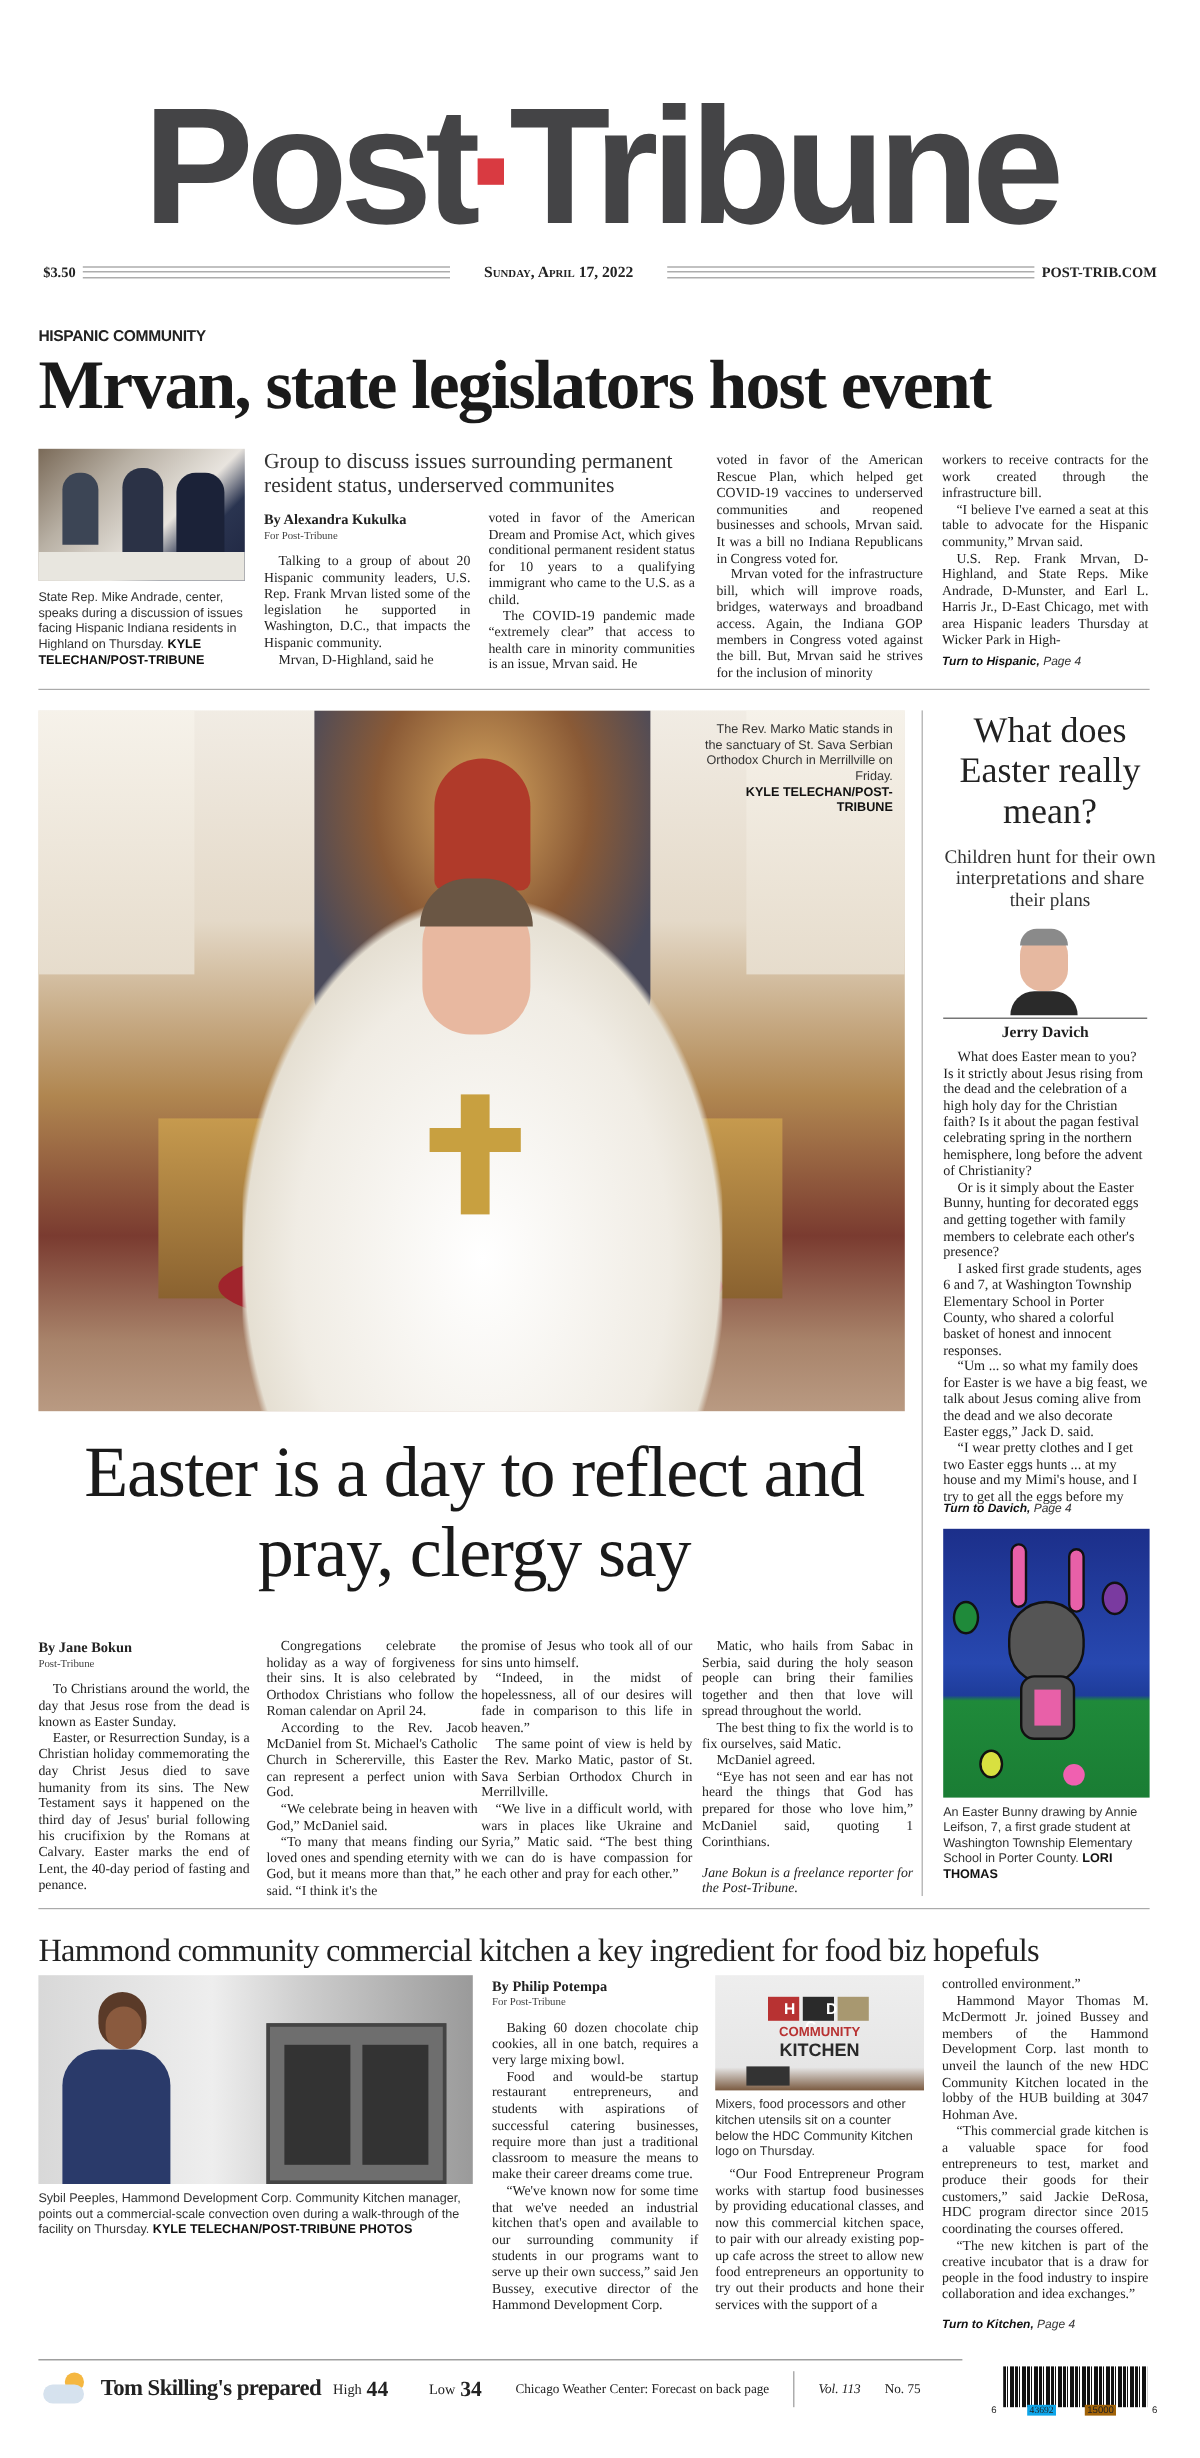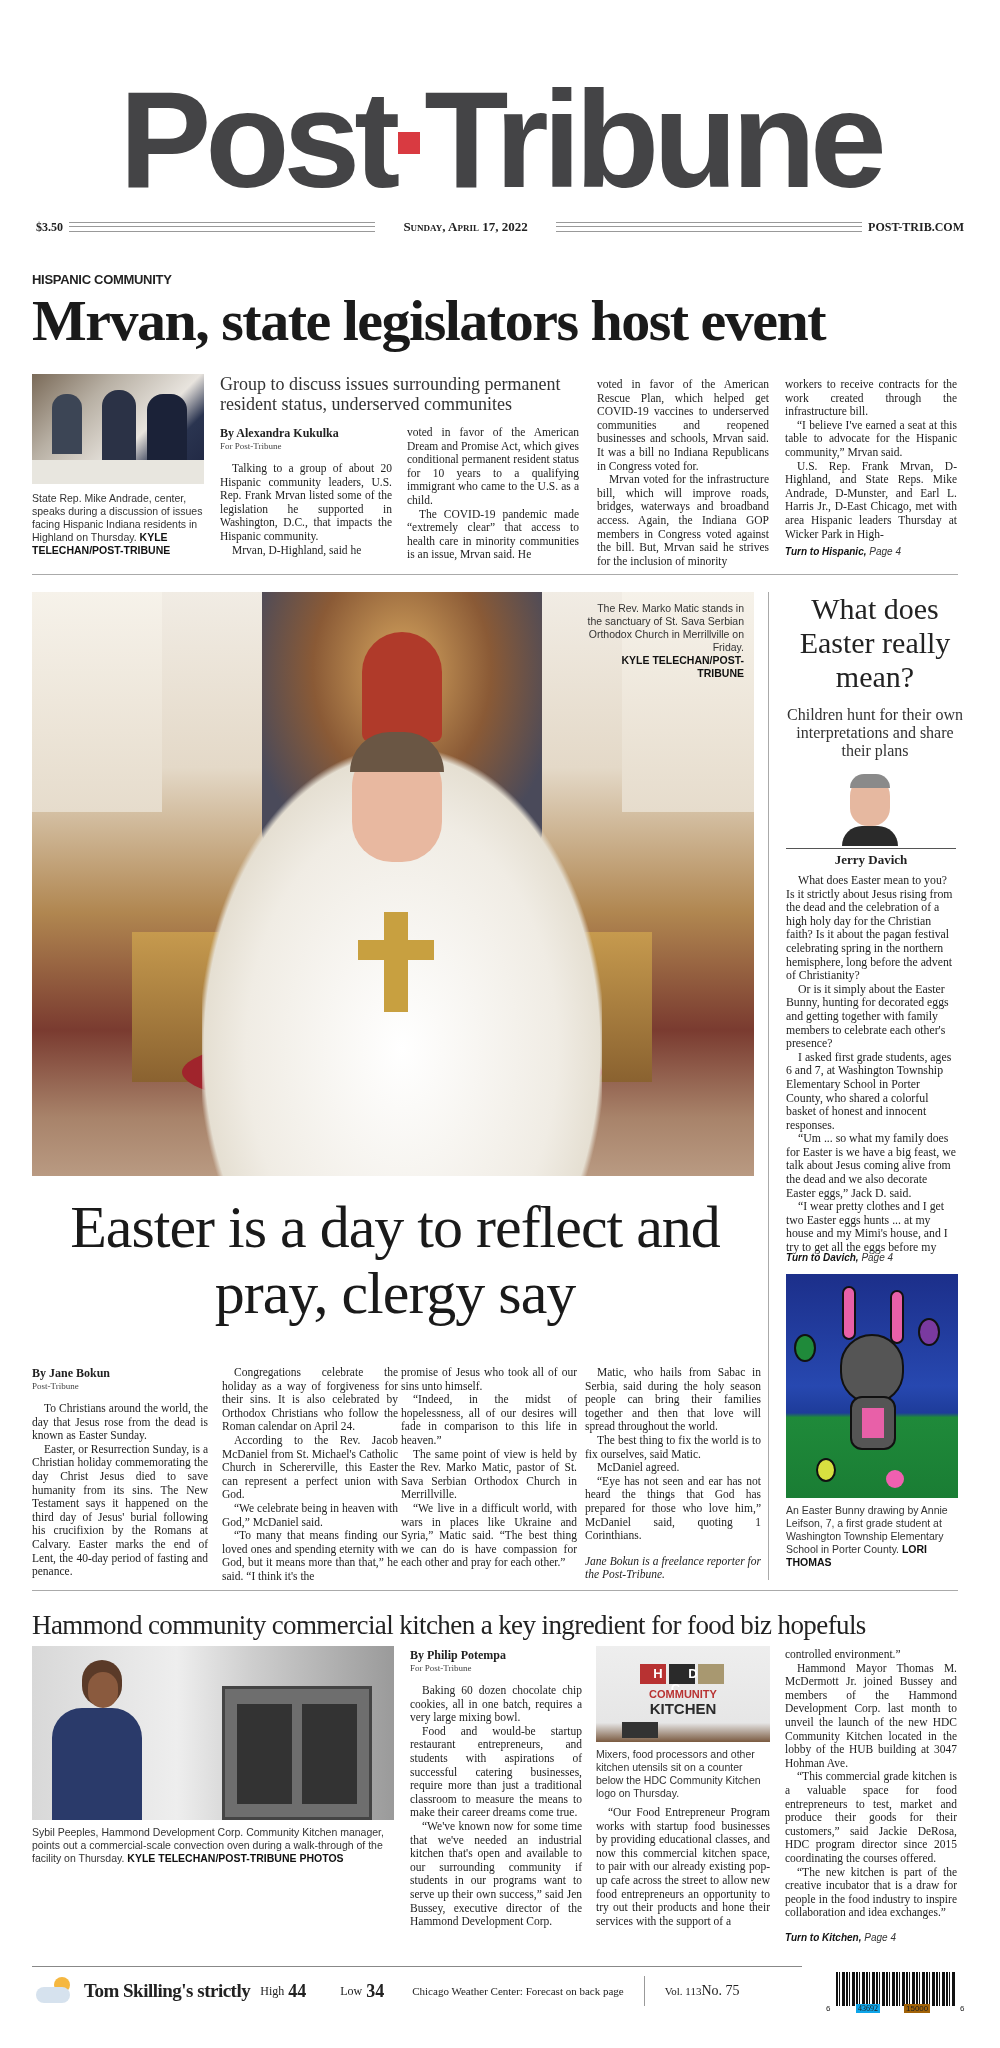--- a/index.html
+++ b/index.html
@@ -237,29 +237,29 @@
 <div class="abs jump" style="left:785px;top:1932px;">
   <b>Turn to Kitchen,</b> <i>Page 4</i>
 </div>
 
 <div class="abs hr" style="left:32px;top:1966px;width:770px;background:#888;"></div>
 <div class="abs" style="left:36px;top:1974px;width:770px;height:34px;display:flex;align-items:center;">
   <span style="position:relative;display:inline-block;width:38px;height:28px;margin-right:10px;">
     <span style="position:absolute;left:18px;top:0;width:16px;height:16px;border-radius:50%;background:#f5b740;"></span>
     <span style="position:absolute;left:0;top:10px;width:34px;height:16px;border-radius:10px;background:#d6e2ee;"></span>
   </span>
-  <span class="footer-text" style="font-size:19px;font-weight:700;letter-spacing:-0.5px;margin-right:10px;">Tom Skilling's strictly</span>
+  <span class="footer-text" style="font-size:19px;font-weight:700;letter-spacing:-0.5px;margin-right:10px;">Tom Skilling's prepared</span>
   <span class="footer-text" style="font-size:12px;margin-right:4px;">High</span>
   <span class="footer-text" style="font-size:18px;font-weight:700;margin-right:34px;">44</span>
   <span class="footer-text" style="font-size:12px;margin-right:4px;">Low</span>
   <span class="footer-text" style="font-size:18px;font-weight:700;margin-right:28px;">34</span>
   <span class="footer-text" style="font-size:11px;margin-right:20px;">Chicago Weather Center: Forecast on back page</span>
   <span style="width:1px;height:30px;background:#999;margin-right:20px;"></span>
-  <span class="footer-text" style="font-size:11px;margin-right:0;">Vol. 113</span>
-  <span class="footer-text" style="font-size:14px;">No. 75</span>
+  <span class="footer-text" style="font-size:11px;margin-right:20px;font-style:italic;">Vol. 113</span>
+  <span class="footer-text" style="font-size:11px;">No. 75</span>
 </div>
 <div class="abs" style="left:826px;top:1972px;width:140px;height:44px;">
   <div style="position:absolute;left:10px;top:0;width:120px;height:34px;background:repeating-linear-gradient(90deg,#111 0px,#111 2px,#fff 2px,#fff 3px,#111 3px,#111 4px,#fff 4px,#fff 6px,#111 6px,#111 9px,#fff 9px,#fff 10px);"></div>
   <span style="position:absolute;left:0;top:32px;font-family:'Liberation Sans',sans-serif;font-size:8px;">6</span>
   <span style="position:absolute;left:30px;top:32px;font-family:Liberation Serif, serif;font-size:8px;background:#0ea5e9;padding:0 2px;">43692</span>
   <span style="position:absolute;left:78px;top:32px;font-family:'Liberation Sans',sans-serif;font-size:8px;background:#a16207;padding:0 2px;">15000</span>
   <span style="position:absolute;left:134px;top:32px;font-family:'Liberation Sans',sans-serif;font-size:8px;">6</span>
 </div>
 
 </body></html>

